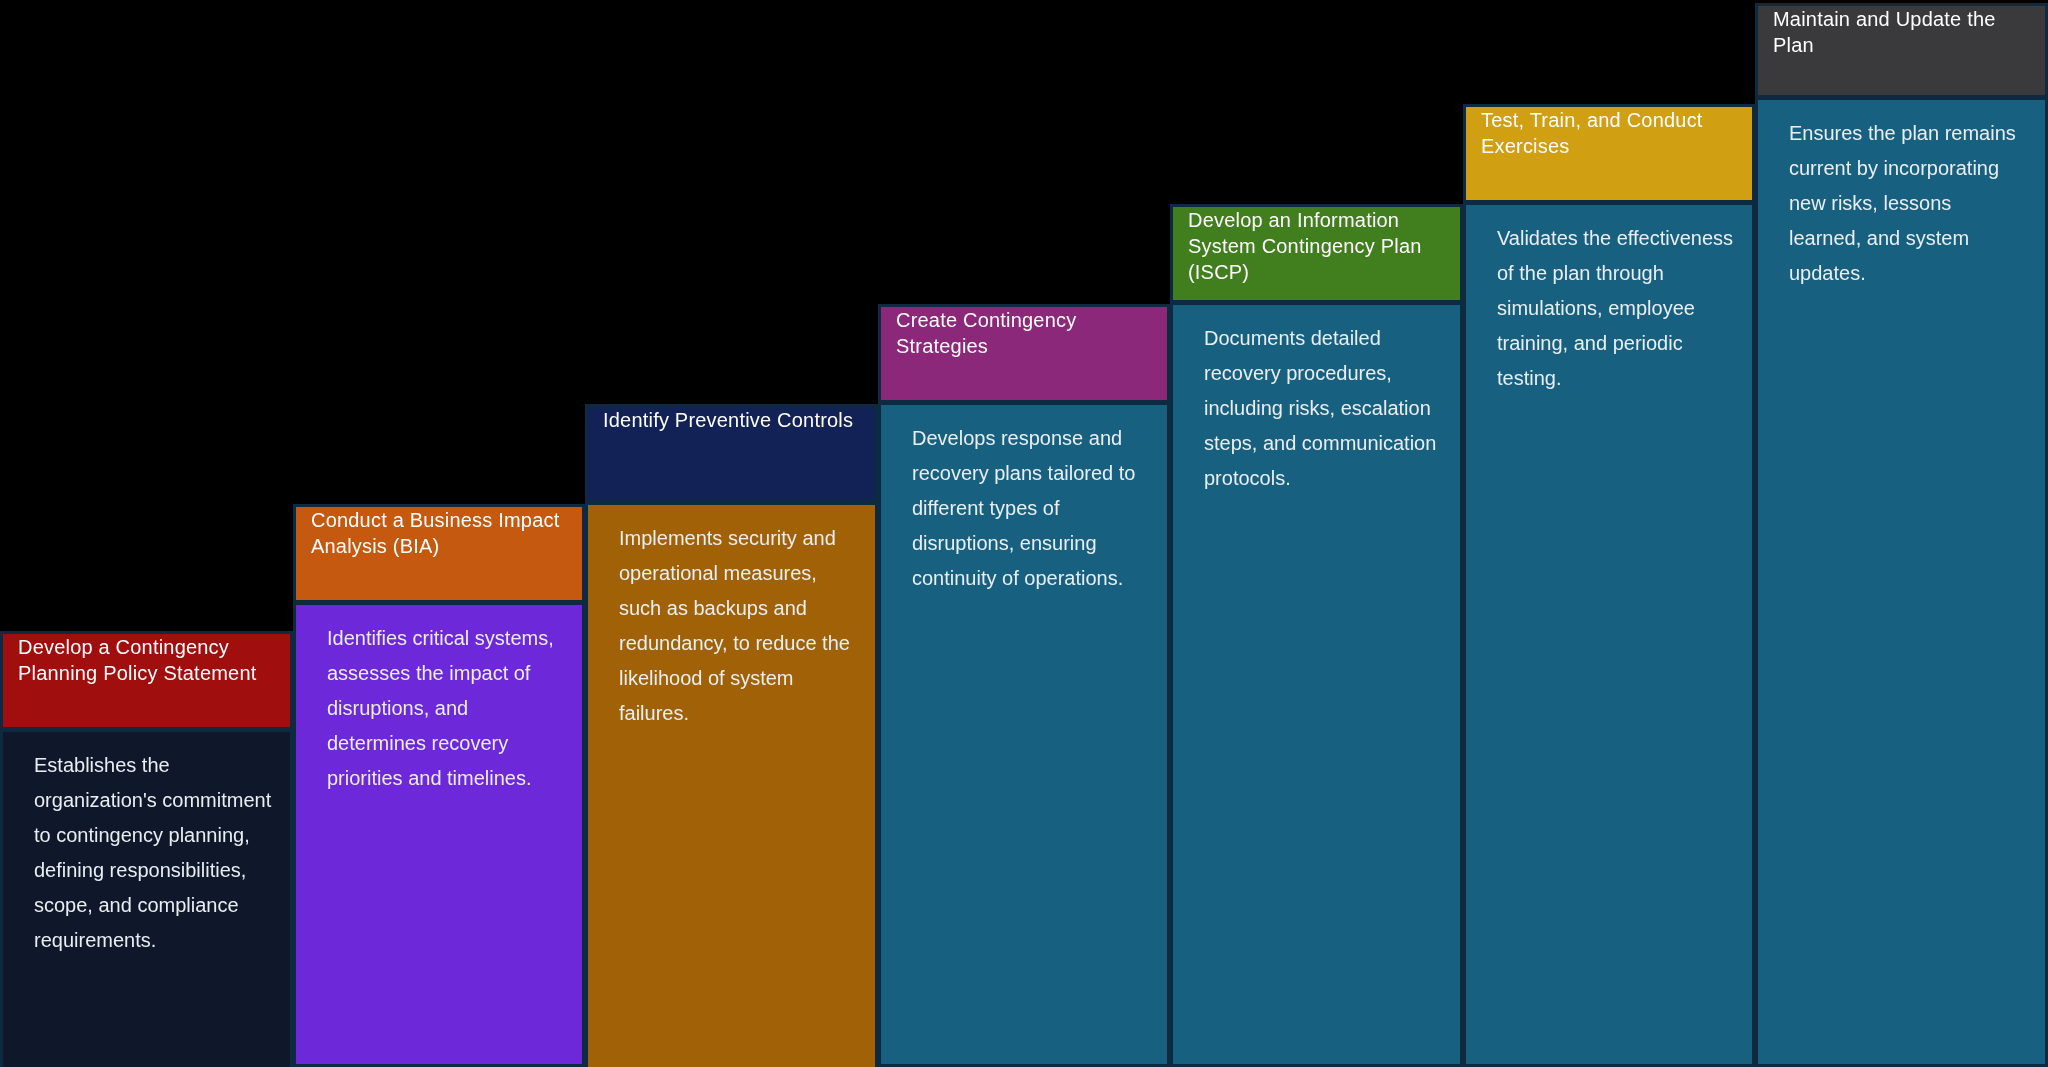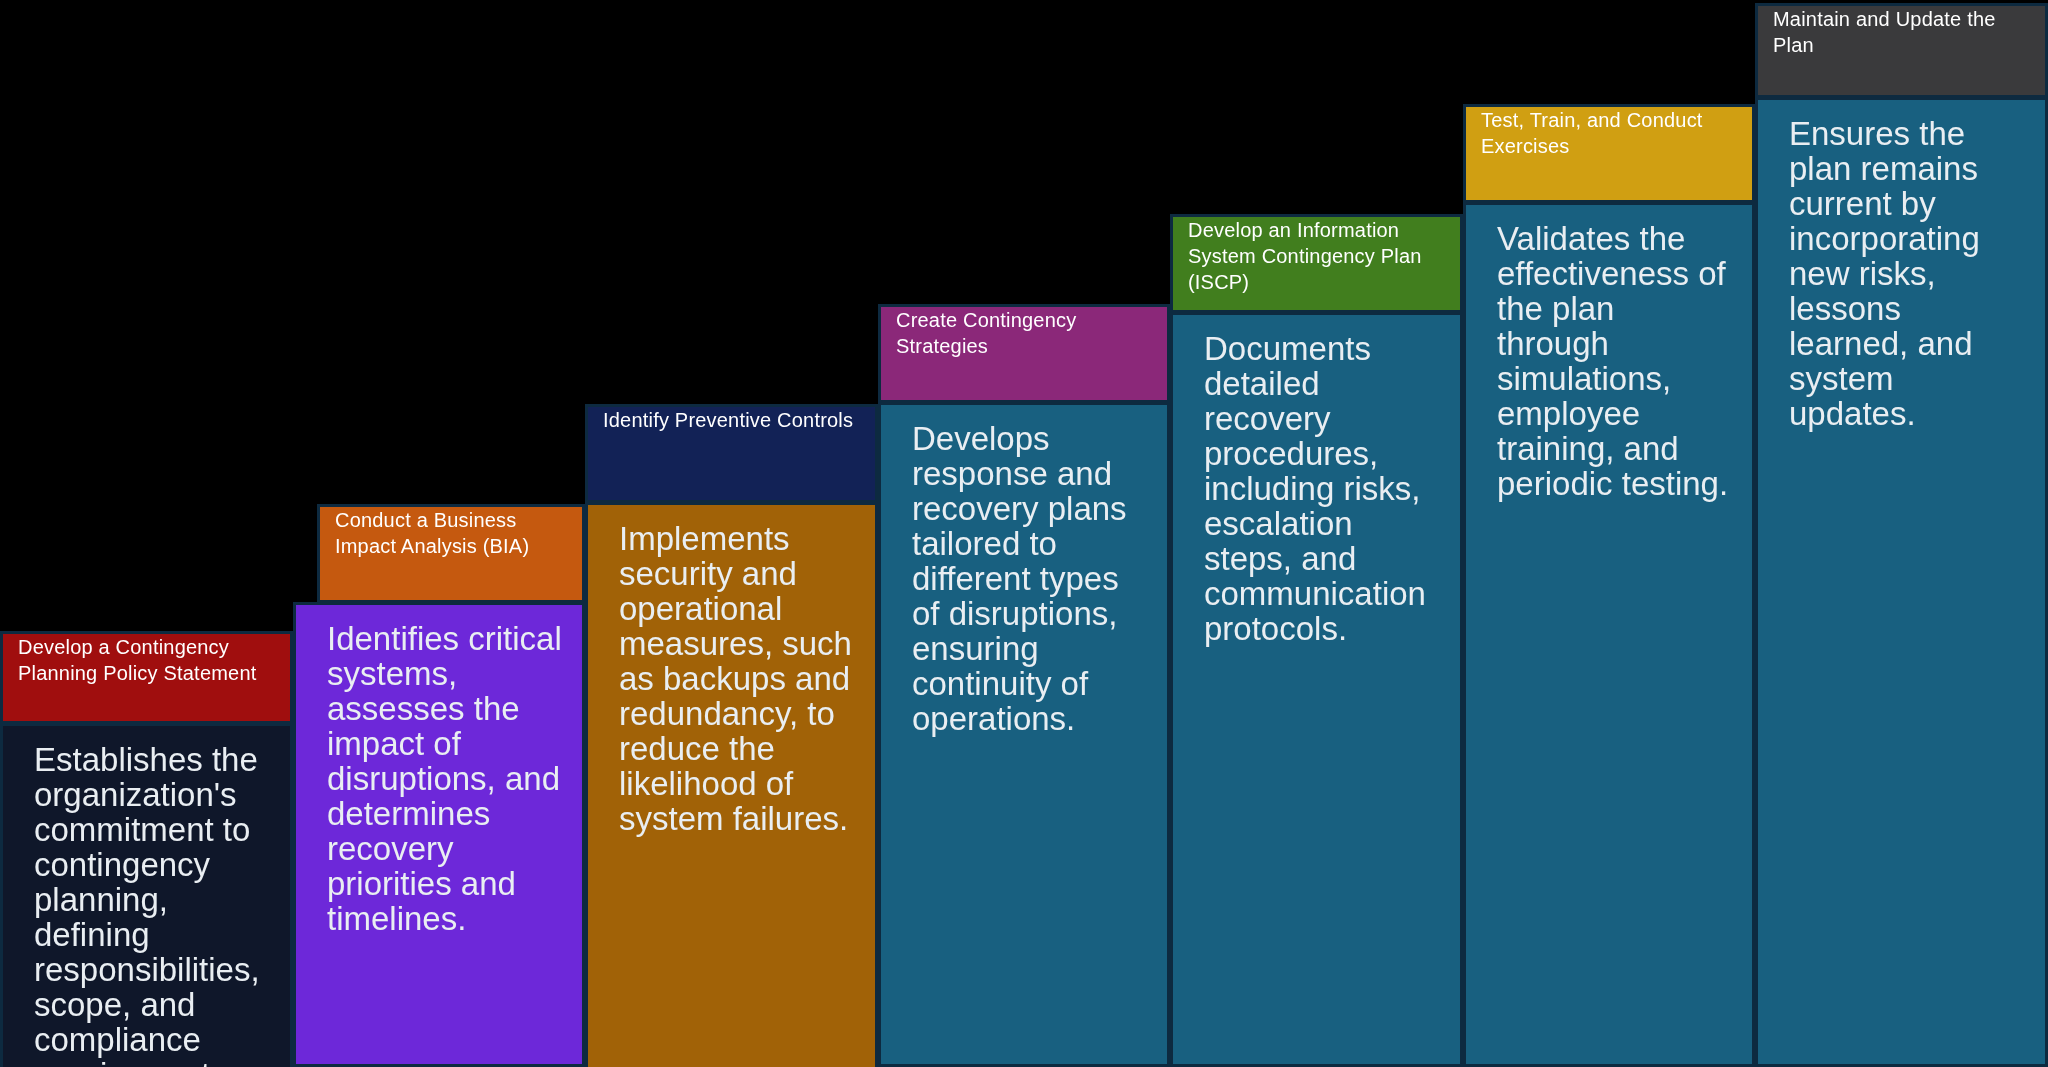--- a/index.html
+++ b/index.html
@@ -34,21 +34,21 @@
     letter-spacing: 0.2px;
   }
   .step-body {
     box-sizing: border-box;
     flex: 1;
     border: 3px solid #0d2a40;
     border-top: 3px solid #0d2a40;
     margin-top: -1px;
     padding: 16px 18px 0 31px;
     color: #e9eef2;
-    font-size: 33px;
+    font-size: 20px;
     line-height: 35px;
     font-weight: 400;
   }
   
   .step:nth-of-type(1) { left: 0px;    top: 603px; width: 293px; height: 464px; margin-top: 28px; }
   .step:nth-of-type(2) { left: 293px;  top: 504px; width: 292px; height: 563px; }
   .step:nth-of-type(3) { left: 585px;  top: 404px; width: 293px; height: 805px; }
   .step:nth-of-type(4) { left: 878px;  top: 304px; width: 292px; height: 763px; }
   .step:nth-of-type(5) { left: 1170px; top: 204px; width: 293px; height: 863px; }
   .step:nth-of-type(6) { left: 1463px; top: 104px; width: 292px; height: 963px; }
@@ -69,21 +69,21 @@
   <div class="step">
     <div class="step-header" style="background-color: rgb(160, 14, 14);">
       <span>Develop a Contingency Planning Policy Statement</span>
     </div>
     <div class="step-body" style="background-color: #0f172a;">
       <span>Establishes the organization's commitment to contingency planning, defining responsibilities, scope, and compliance requirements.</span>
     </div>
   </div>
 
   <div class="step">
-    <div class="step-header" style="background-color: rgb(197, 89, 15); margin-left: 24px;">
+    <div class="step-header" style="background-color: rgb(197, 89, 15);">
       <span>Conduct a Business Impact Analysis (BIA)</span>
     </div>
     <div class="step-body" style="background-color: #6d28d9;">
       <span>Identifies critical systems, assesses the impact of disruptions, and determines recovery priorities and timelines.</span>
     </div>
   </div>
 
   <div class="step">
     <div class="step-header" style="background-color: rgb(18, 34, 86);">
       <span>Identify Preventive Controls</span>
@@ -96,21 +96,21 @@
   <div class="step">
     <div class="step-header" style="background-color: rgb(139, 40, 121);">
       <span>Create Contingency Strategies</span>
     </div>
     <div class="step-body" style="background-color: rgb(24, 96, 128);">
       <span>Develops response and recovery plans tailored to different types of disruptions, ensuring continuity of operations.</span>
     </div>
   </div>
 
   <div class="step">
-    <div class="step-header" style="background-color: rgb(65, 126, 30); margin-top: 10px;">
+    <div class="step-header" style="background-color: rgb(65, 126, 30);">
       <span>Develop an Information System Contingency Plan (ISCP)</span>
     </div>
     <div class="step-body" style="background-color: rgb(24, 96, 128);">
       <span>Documents detailed recovery procedures, including risks, escalation steps, and communication protocols.</span>
     </div>
   </div>
 
   <div class="step">
     <div class="step-header" style="background-color: rgb(208, 159, 18);">
       <span>Test, Train, and Conduct Exercises</span>

